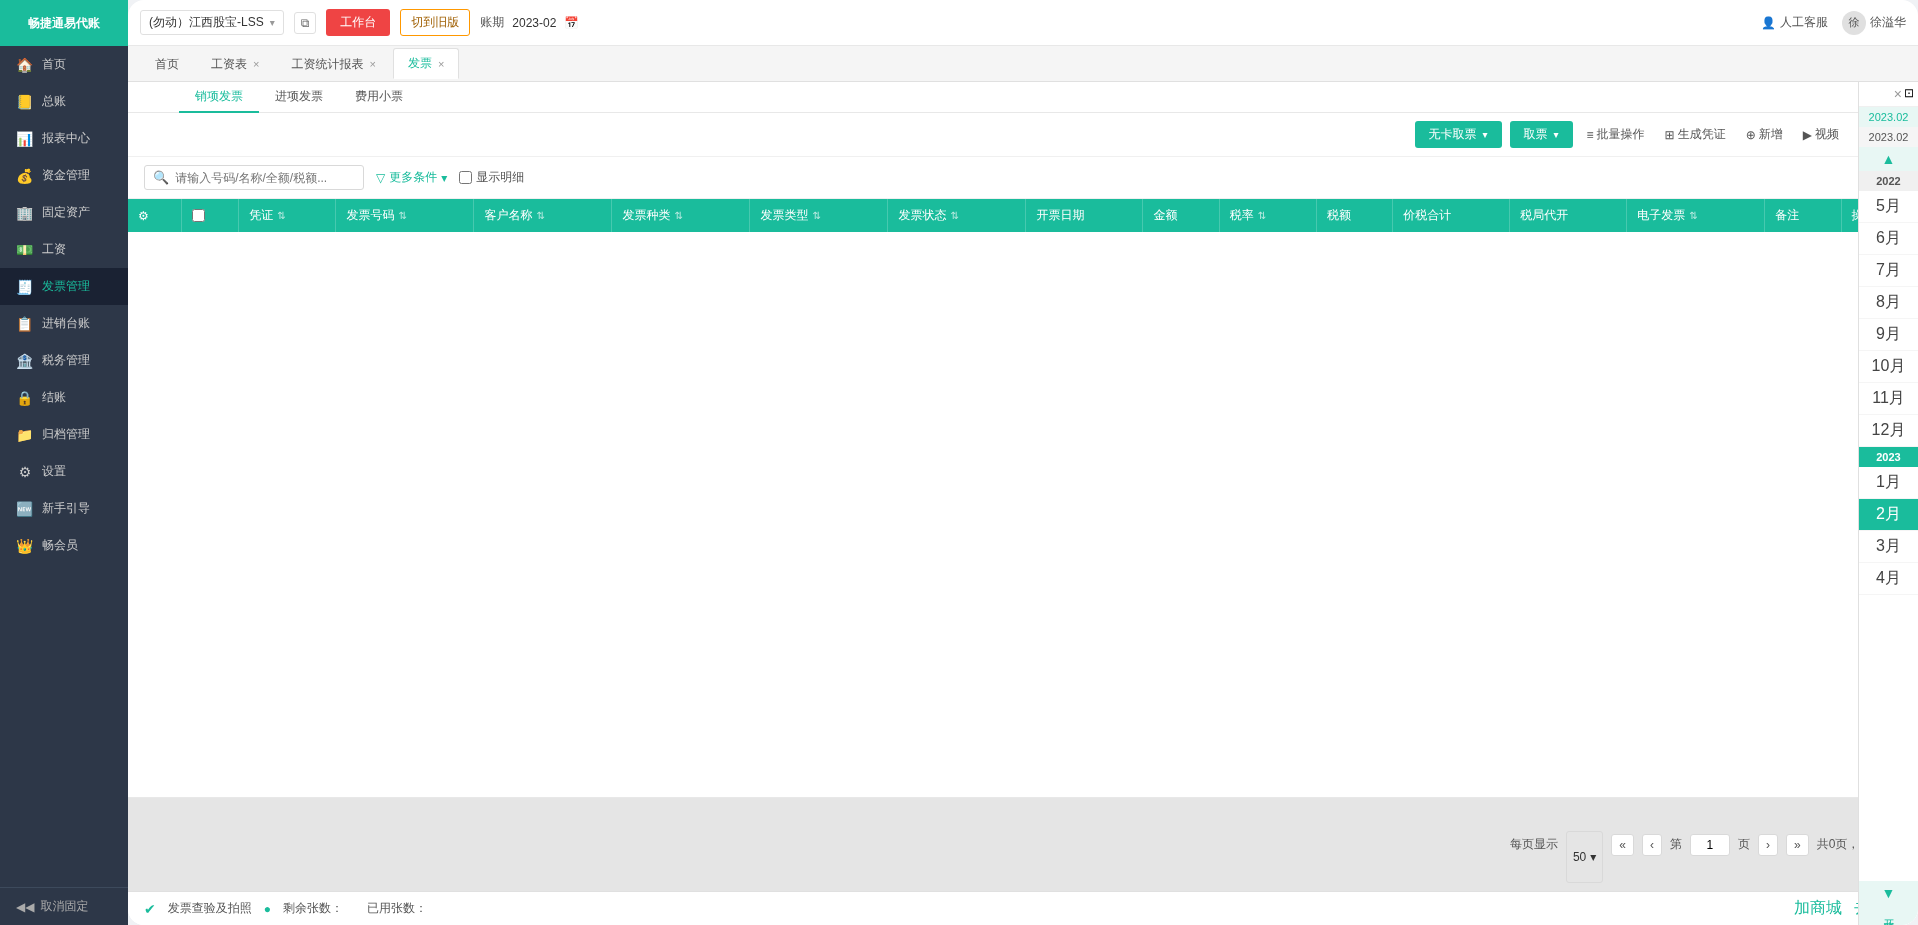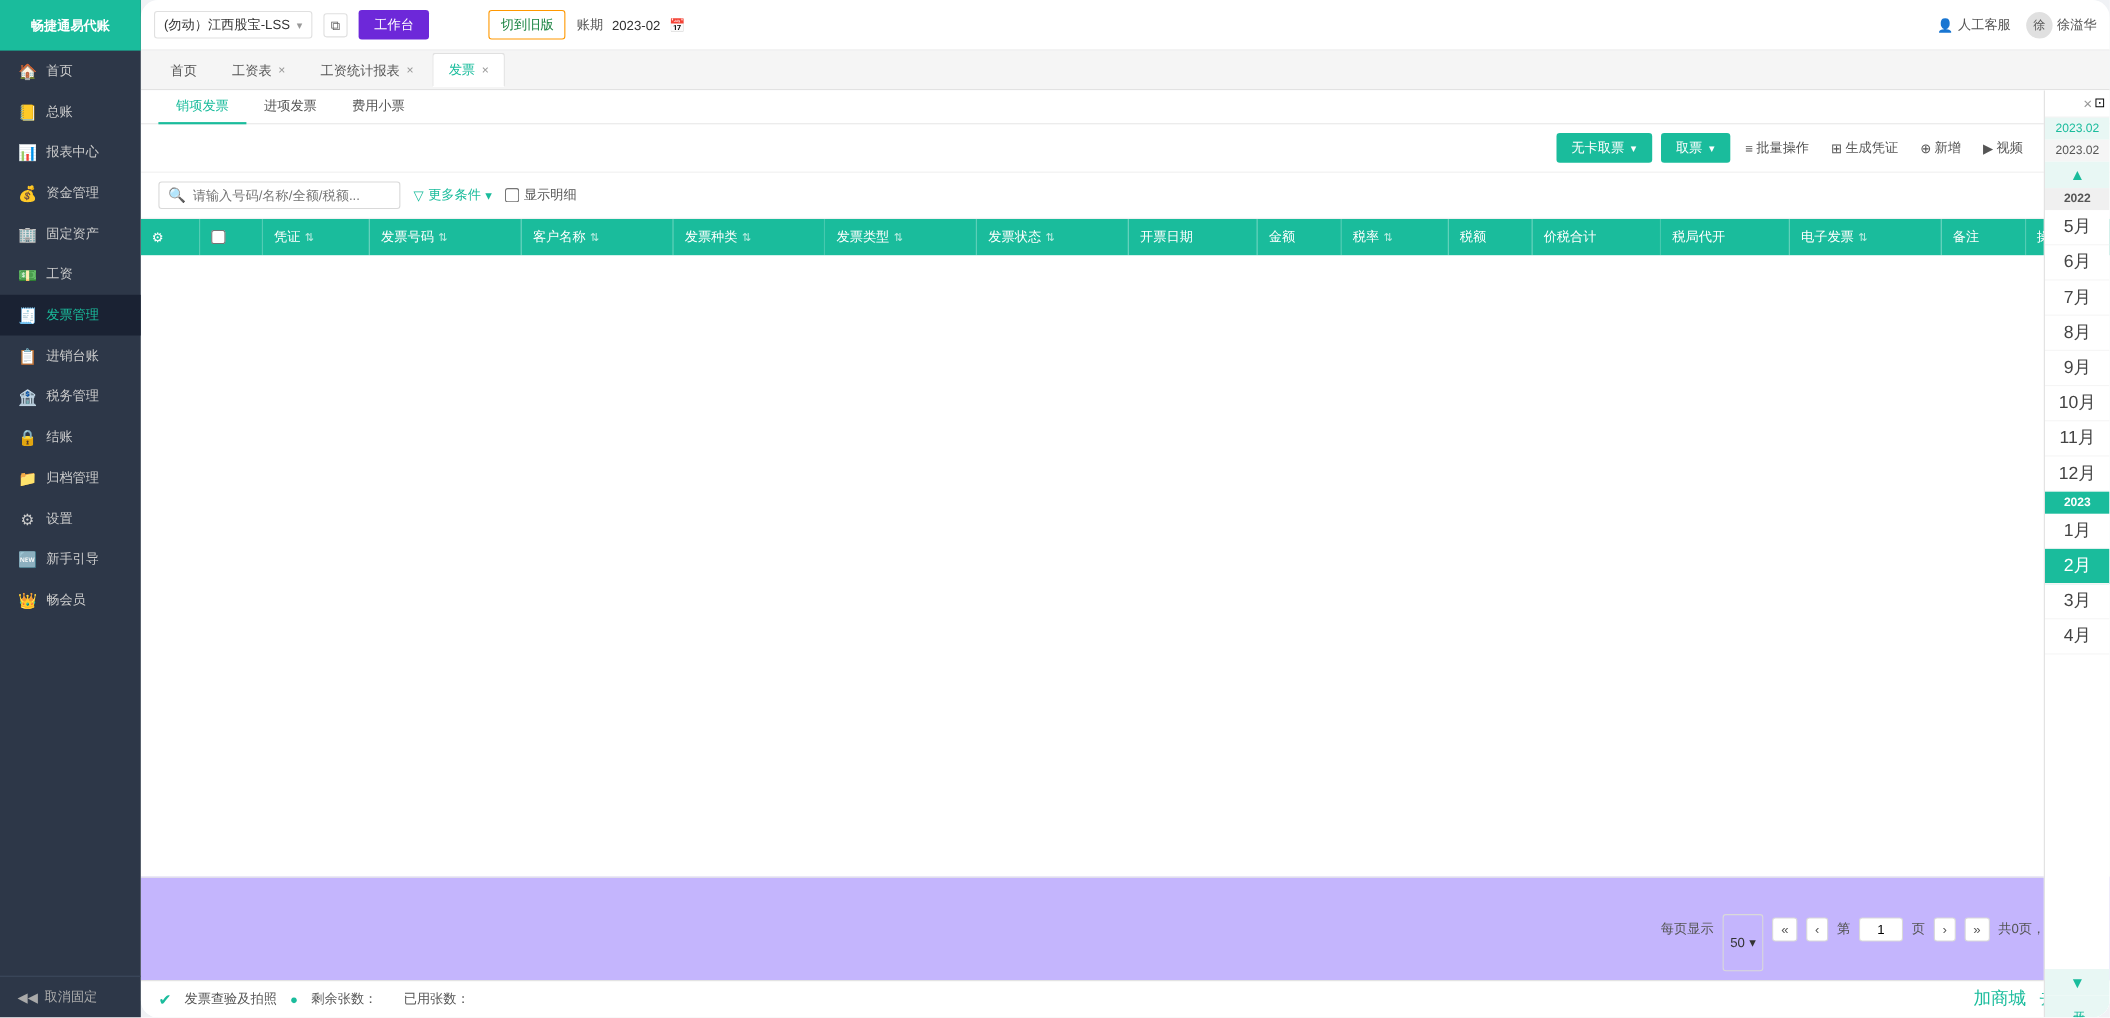--- a/index.html
+++ b/index.html
@@ -84,37 +84,36 @@
     .topbar-company .arrow { color: #999; font-size: 10px; }
     .topbar-copy-btn {
       background: none;
       border: 1px solid #e0e0e0;
       border-radius: 3px;
       padding: 3px 6px;
       cursor: pointer;
       color: #666;
     }
     .topbar-workspace-btn {
-      background: #6d28d9;
+      background: #ef4444;
       border: none;
       border-radius: 3px;
       padding: 5px 14px;
       color: #fff;
       cursor: pointer;
       font-size: 12px;
     }
     .topbar-switch-btn {
       background: none;
       border: 1px solid #ff9800;
       border-radius: 3px;
       padding: 4px 10px;
-      color: #15803d;
-      cursor: pointer;
-      font-size: 12px;
-      margin-left: 44px;
+      color: #a16207;
+      cursor: pointer;
+      font-size: 12px;
     }
     .topbar-period {
       color: #555;
       font-size: 12px;
       display: flex;
       align-items: center;
       gap: 4px;
     }
     .topbar-right {
       margin-left: auto;
@@ -303,21 +302,21 @@
     .empty-icon svg { width: 100px; height: 80px; }
 
     
     .pagination-bar {
       display: flex;
       align-items: center;
       justify-content: flex-end;
       padding: 8px 16px;
       border-top: 1px solid #e8e8e8;
       gap: 8px;
-      background: #c4b5fd;
+      background: #e5e5e5;
       flex-shrink: 0;
     }
     .pagination-bar .label { color: #555; font-size: 12px; }
     .page-size-select {
       border: 1px solid #d9d9d9;
       border-radius: 3px;
       padding: 18px 6px;
       font-size: 12px;
       color: #333;
       display: flex;
@@ -432,21 +431,21 @@
     
     .arrow-down::after { content: '▾'; font-size: 10px; margin-left: 2px; }
 
     .sub-tabs-container {
       display: flex;
       align-items: center;
       justify-content: space-between;
       padding-right: 16px;
       border-bottom: 1px solid #e8e8e8;
     }
-    .sub-tabs-left { display: flex; align-items: center; padding: 0 16px; }
+    .sub-tabs-left { display: flex; align-items: center; padding: 0 16px; margin-left: 35px; }
     .grid-icon { color: #aaa; font-size: 16px; cursor: pointer; }
   </style>
 </head>
 <body>
 
 <div class="sidebar">
   <div class="sidebar-logo">
     <span>畅捷通易代账</span>
   </div>
 

